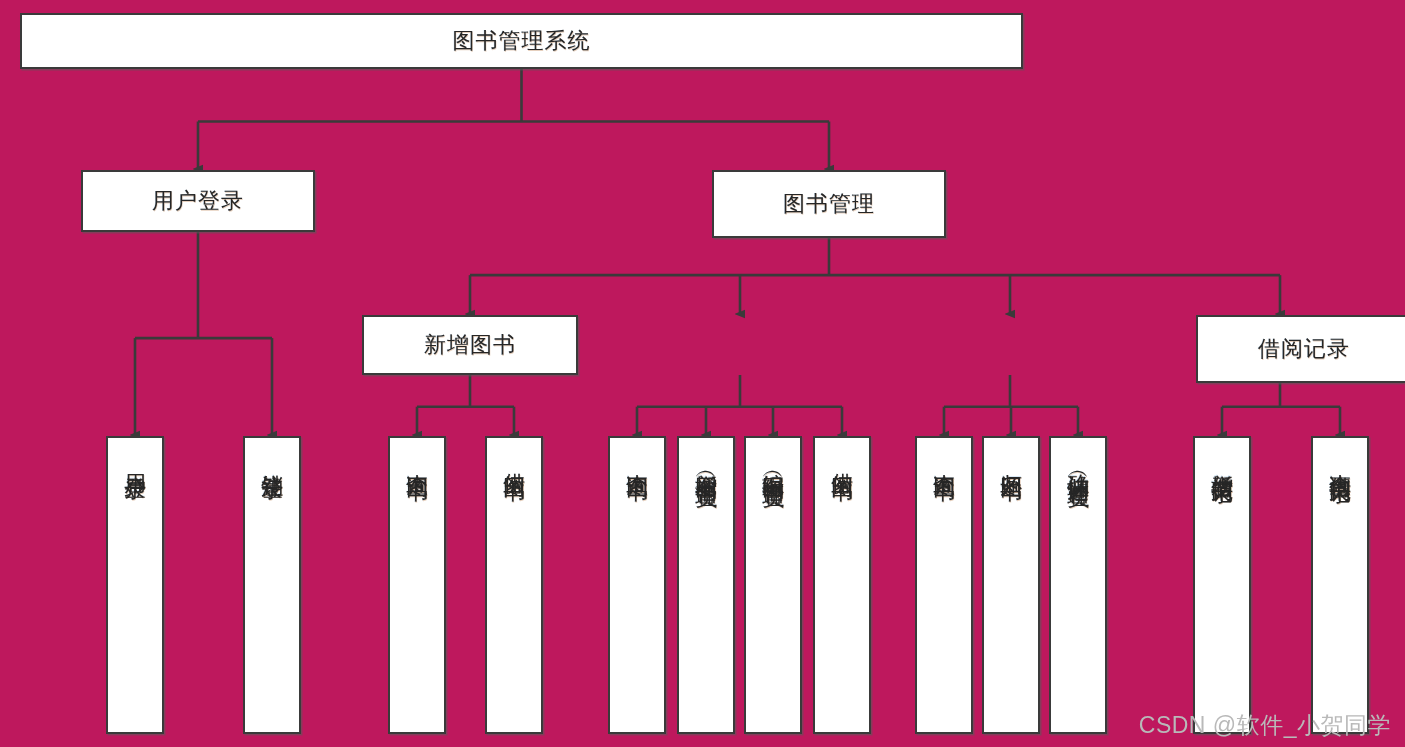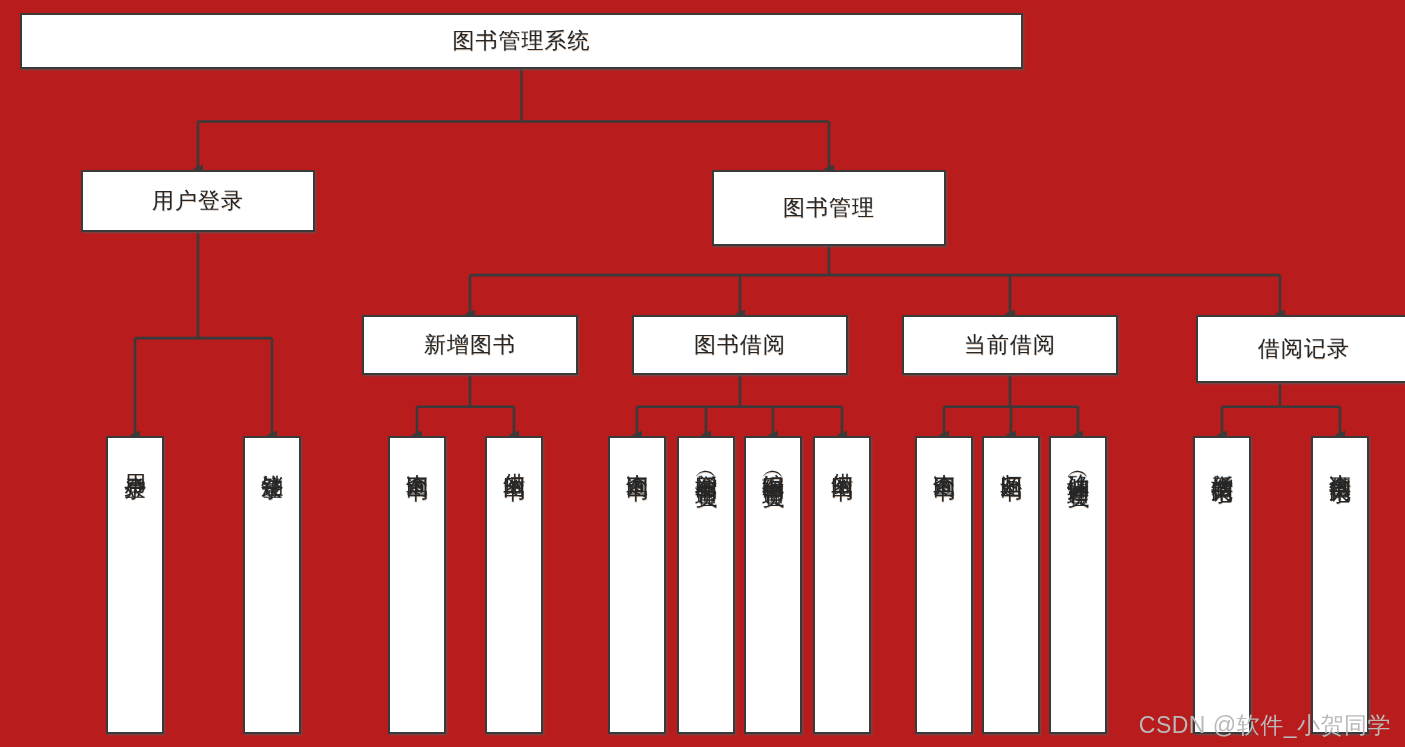--- a/index.html
+++ b/index.html
@@ -5,21 +5,21 @@
 <style>
   html,body{margin:0;padding:0;background:#ffffff;}
   body{
     font-family:"Liberation Sans","DejaVu Sans",sans-serif;
     color:#1a1a1a;
   }
   #canvas{
     position:relative;
     width:1405px;
     height:747px;
-    background:#b91c1c;
+    background:#be185d;
     overflow:hidden;
   }
   #edges{
     position:absolute;
     left:0; top:0;
     width:1405px;
     height:747px;
     pointer-events:none;
   }
   .node{
@@ -113,32 +113,26 @@
       </g>
   </svg>
 
   <div class="node" style="left: 20px; top: 13px; width: 1003px; height: 56px;">
     <span class="label">图书管理系统</span>
   </div>
 
   <div class="node" style="left: 81px; top: 170px; width: 234px; height: 62px;">
     <span class="label">用户登录</span>
   </div>
-  <div class="node" style="left: 712px; top: 170px; width: 234px; height: 76px;">
+  <div class="node" style="left: 712px; top: 170px; width: 234px; height: 68px;">
     <span class="label">图书管理</span>
   </div>
 
   <div class="node" style="left: 362px; top: 315px; width: 216px; height: 60px;">
     <span class="label">新增图书</span>
-  </div>
-  <div class="node" style="left: 632px; top: 315px; width: 216px; height: 60px;">
-    <span class="label">图书借阅</span>
-  </div>
-  <div class="node" style="left: 902px; top: 315px; width: 216px; height: 60px;">
-    <span class="label">当前借阅</span>
   </div>
   <div class="node" style="left: 1196px; top: 315px; width: 216px; height: 68px;">
     <span class="label">借阅记录</span>
   </div>
 
   <div class="node vertical" style="left: 106px; top: 436px; width: 58px; height: 298px;">
     <span class="label">用户登录</span>
   </div>
   <div class="node vertical" style="left: 243px; top: 436px; width: 58px; height: 298px;">
     <span class="label">注销登录</span>

